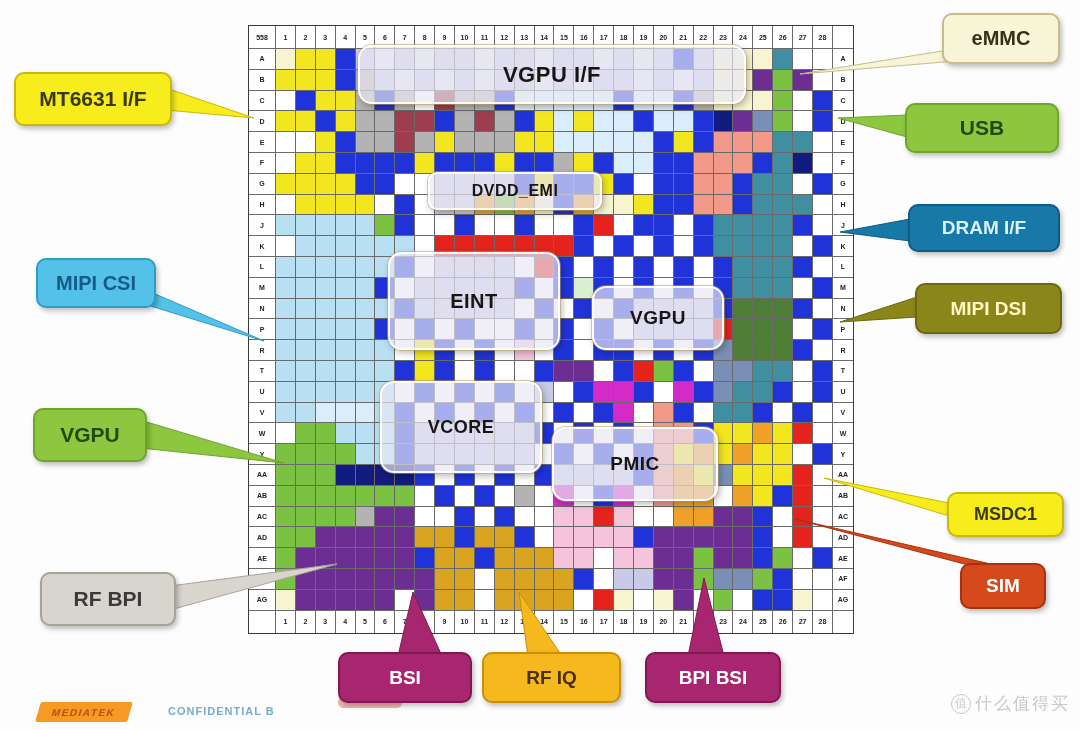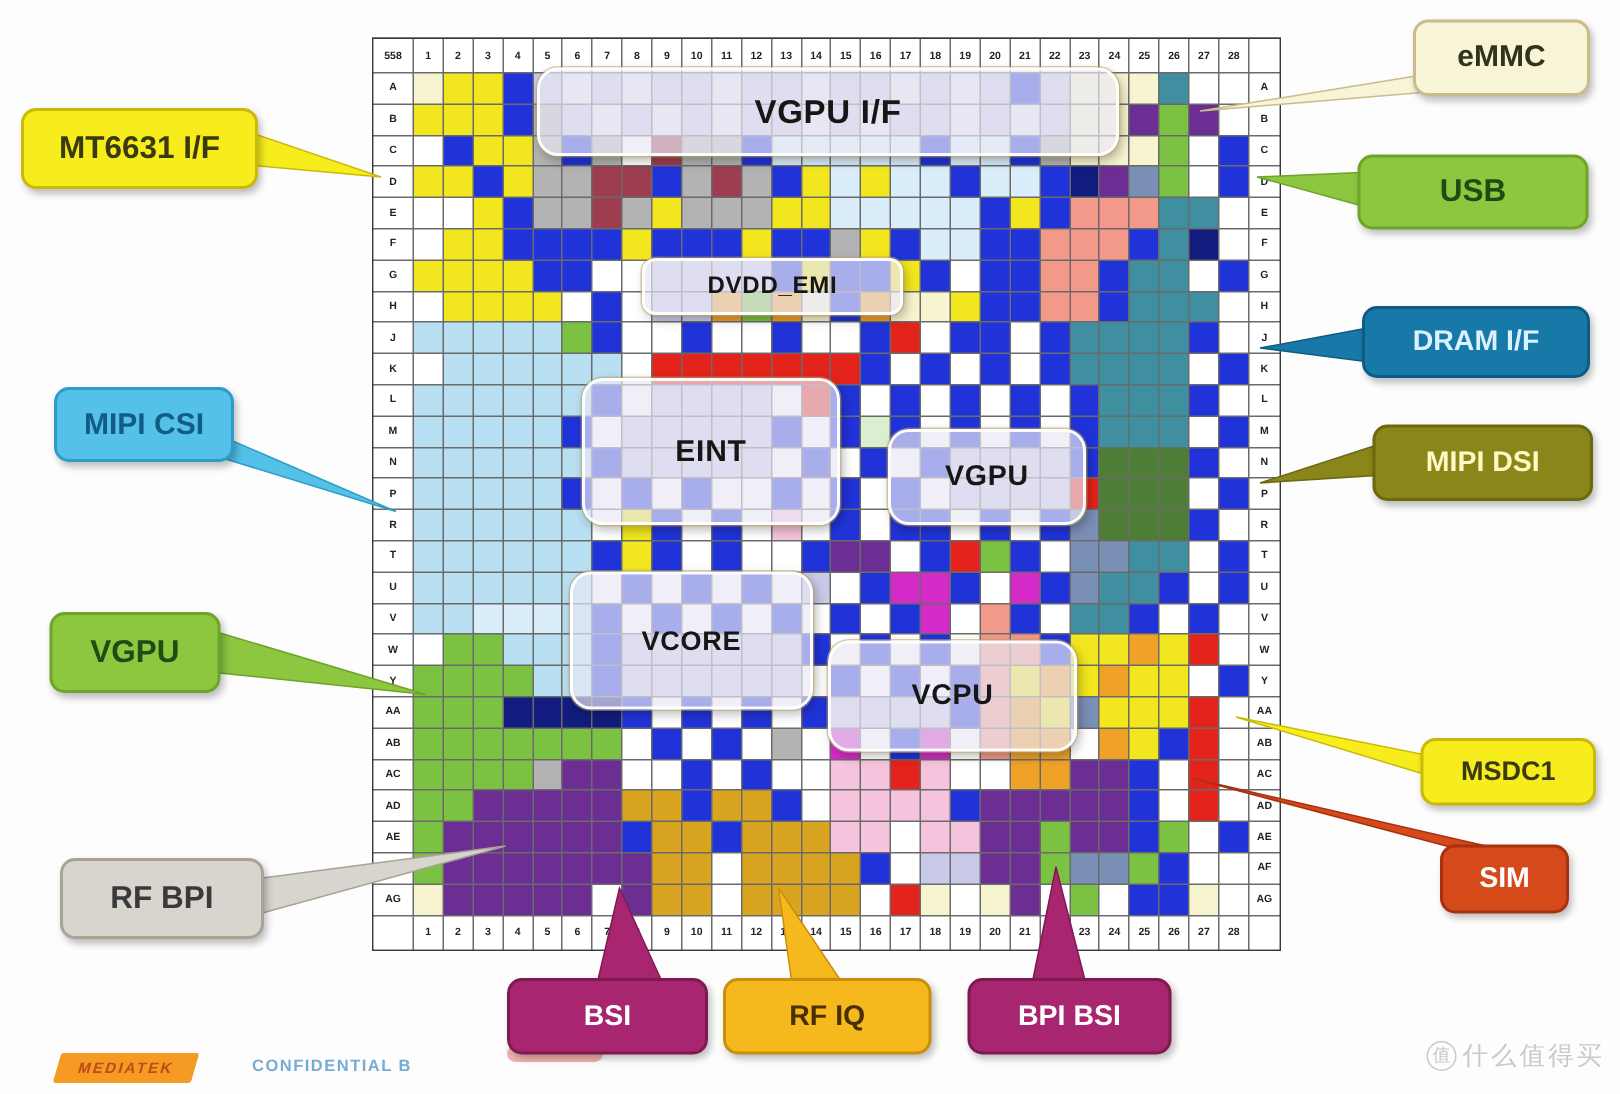--- a/index.html
+++ b/index.html
@@ -993,21 +993,21 @@
 <div class="ov ov-vcore">
     <span>EINT</span>
   </div>
 <div class="ov ov-vgpu">
     <span>VGPU</span>
   </div>
 <div class="ov ov-vmodem">
     <span>VCORE</span>
   </div>
 <div class="ov ov-vcpu">
-    <span>VCPU</span>
+    <span>PMIC</span>
   </div>
 
 <div class="callout co-mt6631" style="background: rgb(247, 236, 28); border-color: rgb(201, 185, 8); color: rgb(58, 58, 16);">
     <span>MT6631 I/F</span>
   </div>
 <div class="callout co-mipicsi" style="background: rgb(83, 193, 232); border-color: rgb(46, 157, 198); color: rgb(20, 92, 134);">
     <span>MIPI CSI</span>
   </div>
 <div class="callout co-eint" style="background: rgb(141, 198, 63); border-color: rgb(111, 163, 44); color: rgb(30, 77, 20);">
     <span>VGPU</span>

